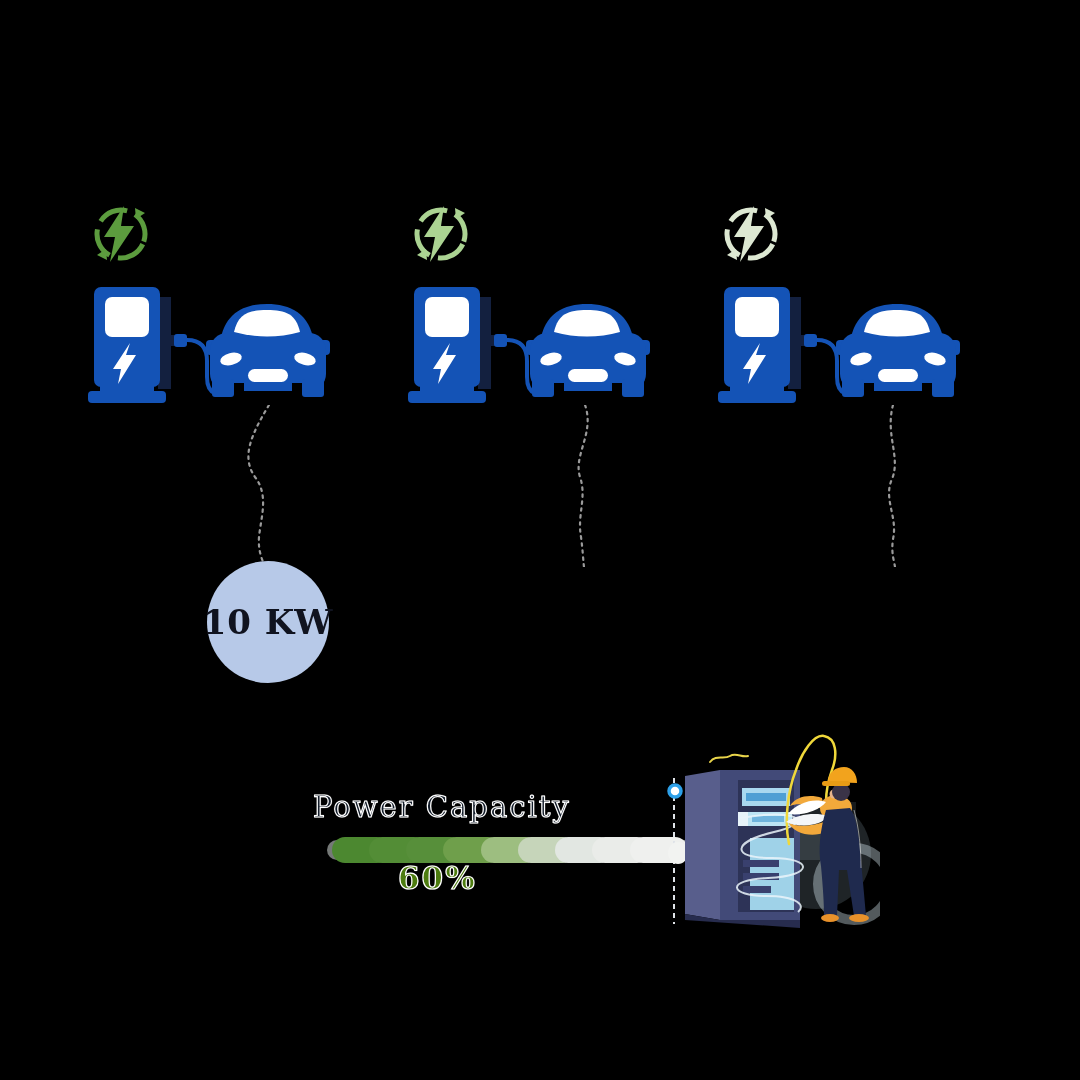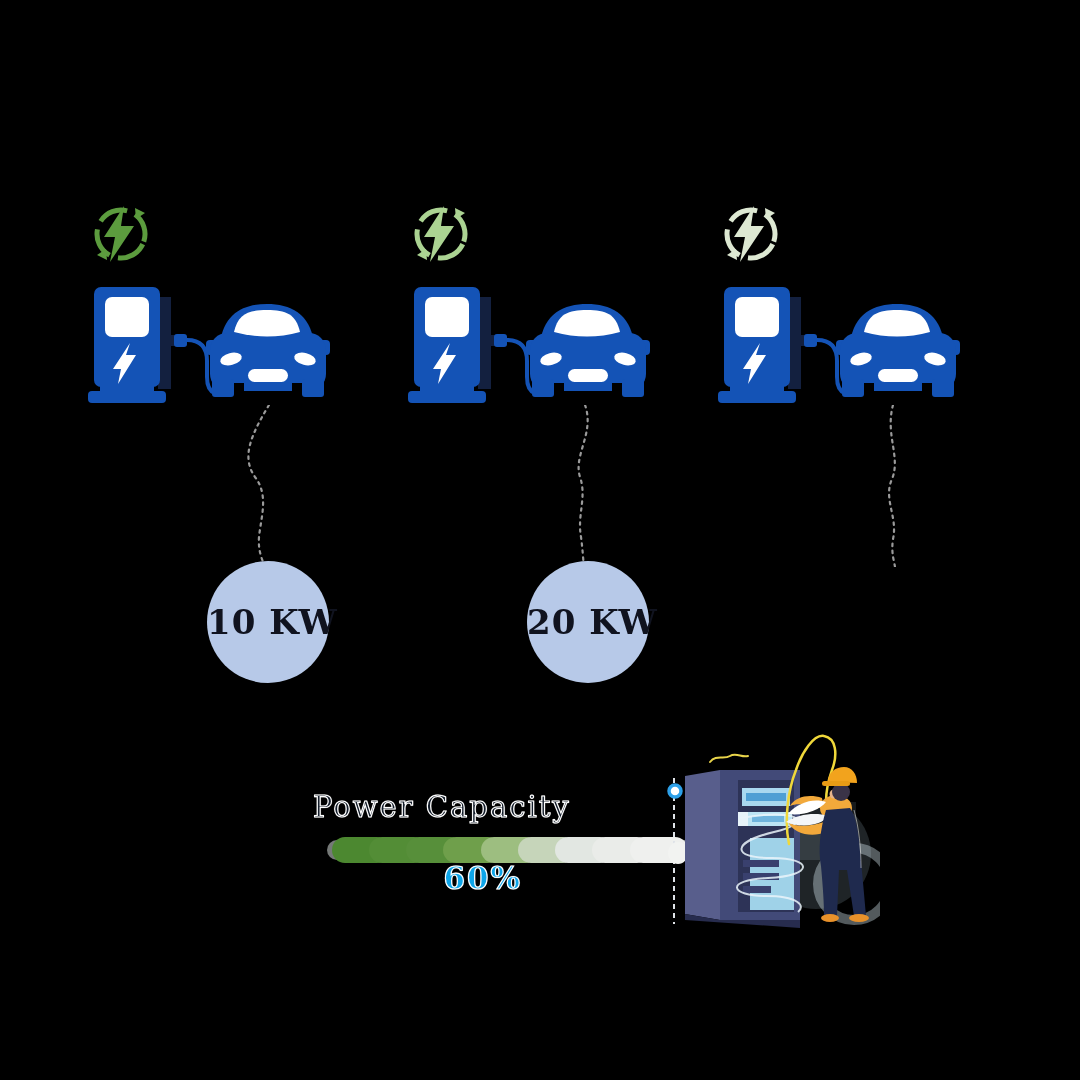--- a/index.html
+++ b/index.html
@@ -6,21 +6,21 @@
   #canvas{
     position:relative;width:1080px;height:1080px;background:#000;overflow:hidden;
     font-family:"DejaVu Serif","Liberation Serif",serif;
   }
   .group{position:absolute;top:203px;width:252px;height:490px;}
   .station-icon{position:absolute;left:2px;top:0;width:62px;height:62px;}
   .station-art{position:absolute;left:0;top:82px;width:244px;height:122px;}
   .connector{position:absolute;left:147px;top:202px;width:60px;height:162px;}
   .kw-badge{
     position:absolute;left:119px;top:358px;width:122px;height:122px;border-radius:50%;
-    background:#b7c9e8;display:flex;align-items:center;justify-content:flex-start;
+    background:#b7c9e8;display:flex;align-items:center;justify-content:center;
   }
   .kw-badge span{
     font-weight:bold;font-size:34px;color:#10131f;letter-spacing:1px;white-space:nowrap;
   }
   
   .g1 .icon-paint{fill:#5c9c3e;} .g1 .icon-line{stroke:#5c9c3e;}
   .g2 .icon-paint{fill:#abd392;} .g2 .icon-line{stroke:#abd392;}
   .g3 .icon-paint{fill:#dde8d2;} .g3 .icon-line{stroke:#dde8d2;}
 
   .pc-title{
@@ -28,22 +28,22 @@
     color:#151e2b;-webkit-text-stroke:1.1px #ffffff;
     text-shadow:0 0 1px #fff,0 0 1px #fff;letter-spacing:2px;white-space:nowrap;
   }
   .pc-bar{position:absolute;left:332px;top:837px;width:356px;height:26px;}
   .pc-bar .backdrop{
     position:absolute;left:-5px;top:3px;width:370px;height:20px;border-radius:10px;
     background:rgba(214,220,216,0.55);
   }
   .pc-bar .pill{position:absolute;top:0;width:58px;height:26px;border-radius:13px;}
   .pc-value{
-    position:absolute;left:398px;top:860px;width:124px;text-align:right;
-    font-weight:bold;font-size:31px;color:#0ea5e9;-webkit-text-stroke:1.1px #ffffff;
+    position:absolute;left:398px;top:860px;width:124px;text-align:left;
+    font-weight:bold;font-size:31px;color:#4d7c0f;-webkit-text-stroke:1.1px #ffffff;
     text-shadow:0 0 1px #fff,0 0 1px #fff;letter-spacing:2px;
   }
   .cabinet-art{position:absolute;left:648px;top:706px;width:232px;height:230px;}
 </style>
 </head>
 <body>
 
 <div id="canvas">
 
   <div class="group g1" style="left:88px">
@@ -118,23 +118,20 @@
         <rect x="204" y="98" width="10" height="16" fill="#000000"></rect>
         <path d="M 146,47 C 150,29 160,25 179,25 C 198,25 208,29 212,47 C 190,53 168,53 146,47 Z" fill="#ffffff"></path>
         <ellipse cx="143" cy="74" rx="11" ry="6" fill="#ffffff" transform="rotate(-14 143 74)"></ellipse>
         <ellipse cx="217" cy="74" rx="11" ry="6" fill="#ffffff" transform="rotate(14 217 74)"></ellipse>
         <rect x="160" y="84" width="40" height="13" rx="6.5" fill="#ffffff"></rect>
       </g>
     </svg>
     <svg class="connector" viewBox="0 0 60 162">
       <path d="M 30,0 C 40,28 18,50 25,72 C 32,92 22,110 26,132 C 28,147 28,154 29,162" fill="none" stroke="#9a9a9a" stroke-width="2.2" stroke-dasharray="2.5 4.5" stroke-linecap="round"></path>
     </svg>
-    <div class="kw-badge">
-      <span>20 KW</span>
-    </div>
   </div>
 
   <div class="group g3" style="left:718px">
     <svg class="station-icon" viewBox="0 0 62 62">
       <circle class="icon-line" cx="31" cy="31" r="24" fill="none" stroke-width="5" stroke-dasharray="30 9" transform="rotate(25 31 31)"></circle>
       <polygon class="icon-paint" points="45,5 55,10 46,16"></polygon>
       <polygon class="icon-paint" points="17,57 7,52 16,46"></polygon>
       <polygon class="icon-paint" points="34,3 14,34 25,34 20,59 44,23 31,23"></polygon>
     </svg>
     <svg class="station-art" viewBox="0 0 244 122">

